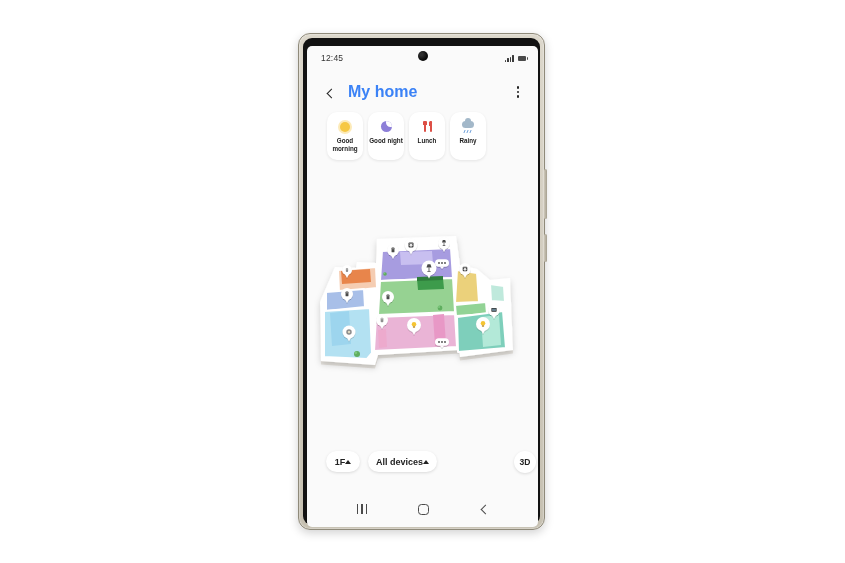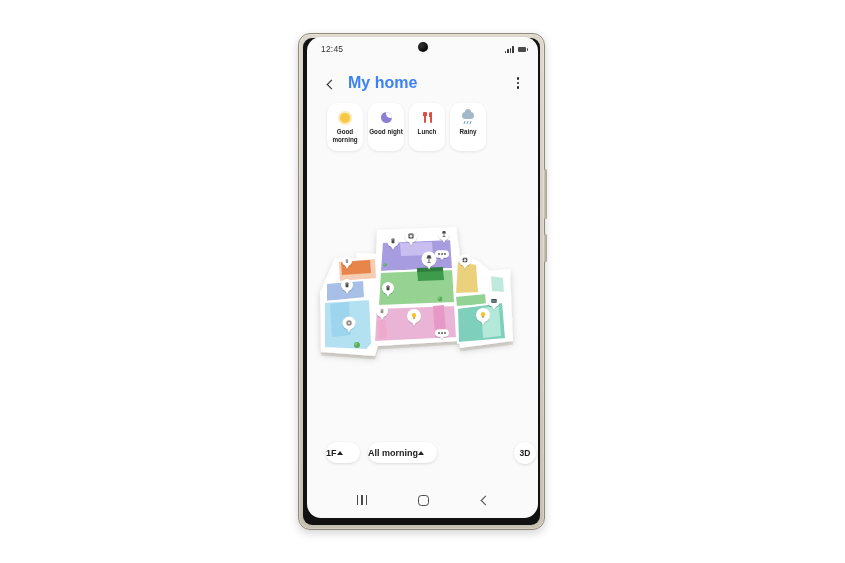--- a/index.html
+++ b/index.html
@@ -5,21 +5,21 @@
   * { margin:0; padding:0; box-sizing:border-box; }
   html,body { width:845px; height:563px; background:#ffffff; font-family:"Liberation Sans","DejaVu Sans",sans-serif; }
   .canvas { position:relative; width:845px; height:563px; background:#ffffff; overflow:hidden; }
 
   
   .phone { position:absolute; left:298px; top:33px; width:247px; height:497px;
     border-radius:12px; background:linear-gradient(180deg,#dcd7cb,#c6c0b1);
     border:1px solid #8f8a7a; box-shadow:0 3px 10px rgba(0,0,0,.18), inset 0 0 2px #ffffff; }
   .side-btn { position:absolute; right:-3px; width:3px; background:linear-gradient(90deg,#cfc9bb,#a59f8f); border-radius:2px; }
   .bezel { position:absolute; left:4px; top:4px; right:4px; bottom:4px; border-radius:9px; background:#121212; }
-  .screen { position:absolute; left:8px; top:3px; width:231px; height:481px; border-radius:14px; background:#fafafa; overflow:hidden; }
+  .screen { position:absolute; left:8px; top:12px; width:231px; height:481px; border-radius:5px; background:#fafafa; overflow:hidden; }
 
   
   .statusbar { position:absolute; left:0; top:0; width:100%; height:22px; }
   .time { position:absolute; left:14px; top:7px; font-size:8.5px; color:#333; letter-spacing:.2px; }
   .camera { position:absolute; left:50%; top:5px; width:10px; height:10px; margin-left:-5px; border-radius:50%;
     background:radial-gradient(circle at 35% 35%, #2e2e2e 15%, #0a0a0a 60%); }
   .sb-right { position:absolute; right:12px; top:7px; display:flex; align-items:flex-end; gap:4px; height:9px; }
   .sig { display:flex; align-items:flex-end; gap:1px; height:8px; }
   .sig i { display:block; width:1.6px; background:#3a3a3a; border-radius:.5px; }
   .batt { position:relative; width:8px; height:5px; background:#4a4a4a; border-radius:1px; margin-bottom:1px; }
@@ -52,21 +52,21 @@
   .raincloud::before { content:""; position:absolute; left:2.5px; top:-3px; width:6.5px; height:6.5px; border-radius:50%; background:#a3b8c9; }
   .raindrops { position:absolute; left:2.5px; top:9.5px; width:1.4px; height:3px; background:#6fa0d8; transform:skewX(-22deg);
     box-shadow:3px 0 0 #6fa0d8, 6px 0 0 #6fa0d8; }
 
   
   .floorplan { position:absolute; left:7px; top:179px; width:218px; height:152px; }
 
   
   .controls { position:absolute; left:0; top:405px; width:100%; height:24px; }
   .pill { position:absolute; height:21px; background:#ffffff; border-radius:11px; box-shadow:0 1px 3px rgba(0,0,0,.13);
-    display:flex; align-items:center; gap:0; font-size:9px; font-weight:bold; color:#222; cursor:pointer; }
+    display:flex; align-items:center; justify-content:center; gap:0; font-size:9px; font-weight:bold; color:#222; cursor:pointer; }
   .tri-up { width:0; height:0; border-left:3.5px solid transparent; border-right:3.5px solid transparent; border-bottom:4.5px solid #222; }
   .circle-btn { position:absolute; width:22px; height:22px; border-radius:50%; background:#ffffff; box-shadow:0 1px 3px rgba(0,0,0,.13);
     display:flex; align-items:center; justify-content:center; font-size:8.5px; font-weight:bold; color:#222; cursor:pointer;margin-left:42px; }
 
   
   .navbar { position:absolute; left:0; top:448px; width:100%; height:33px; }
   .nav-item { position:absolute; top:0; width:30px; height:30px; display:flex; align-items:center; justify-content:center; cursor:pointer; }
   .recents { display:flex; gap:3.2px; }
   .recents i { width:1.4px; height:10px; background:#4a4a4a; }
   .home-sq { width:11px; height:11px; border:1.4px solid #4a4a4a; border-radius:3.5px; }
@@ -300,21 +300,21 @@
             </g>
           </g>
       </svg>
 
       <div class="controls">
         <div class="pill" style="left:19px;width:34px;">
           <span>1F</span>
           <span class="tri-up"></span>
         </div>
         <div class="pill" style="left:61px;width:69px;">
-          <span>All morning</span>
+          <span>All devices</span>
           <span class="tri-up"></span>
         </div>
         <div class="circle-btn" style="left:165px;">
           <span>3D</span>
         </div>
         <div class="circle-btn" style="left:190px;">
           <svg width="13" height="13" viewBox="0 0 16 16">
             <path d="M12.6 5.2 A5.1 5.1 0 1 0 13.1 8.6" fill="none" stroke="#2b2b2b" stroke-width="1.5" stroke-linecap="round"></path>
             <path d="M13.6 2.6 L13.6 6.4 L10.0 6.0 Z" fill="#2b2b2b"></path>
           </svg>

